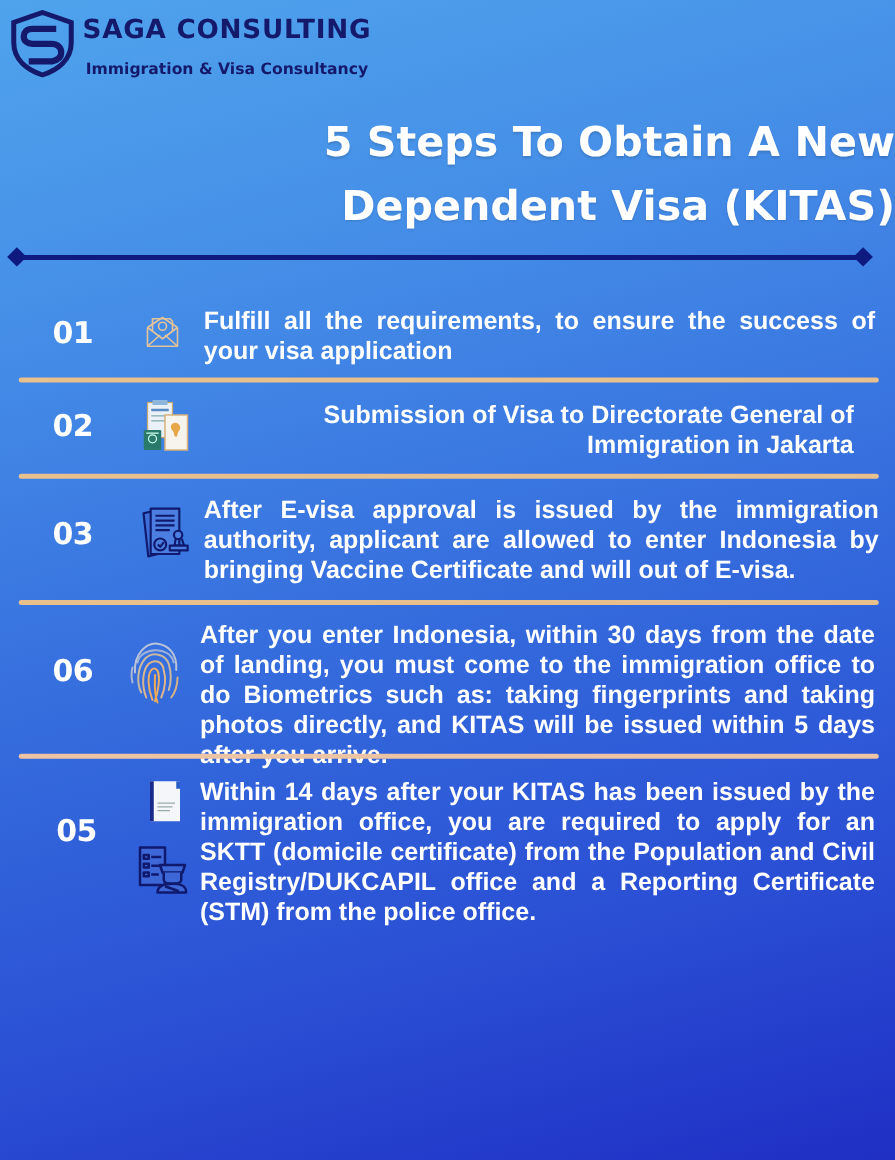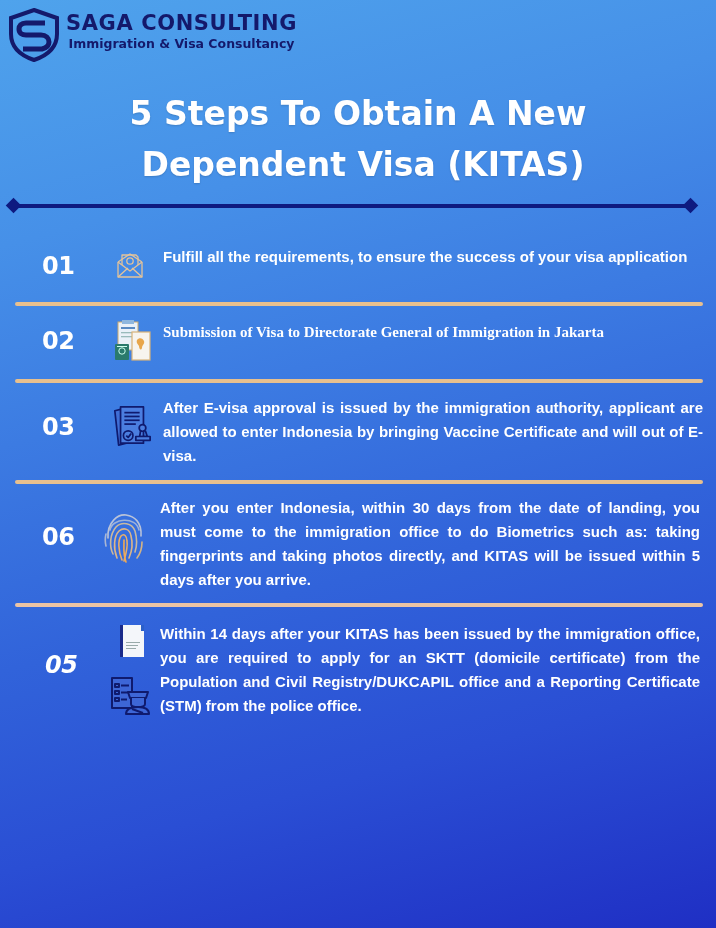--- a/index.html
+++ b/index.html
@@ -8,43 +8,43 @@
       font-family: "Liberation Sans", sans-serif;
     }
     .poster {
       position: relative; width: 716px; height: 928px;
       background: linear-gradient(165deg, #4fa3ec 0%, #4690e8 22%, #3c7be2 40%, #3163da 60%, #2a4ed4 78%, #1f2fc4 100%);
       overflow: hidden;
     }
     .logo { position: absolute; left: 8px; top: 8px; width: 52px; height: 54px; }
     .brand { position: absolute; left: 66px; top: 11px; color: #14196b; text-align: center; }
     .brand-name { font-family: "DejaVu Sans", sans-serif; font-weight: bold; font-size: 21px; letter-spacing: 0.6px; line-height: 24px; }
-    .brand-sub { font-family: "DejaVu Sans", sans-serif; font-weight: bold; font-size: 12.5px; line-height: 18px; margin-top: 0; }
+    .brand-sub { font-family: "DejaVu Sans", sans-serif; font-weight: bold; font-size: 12.5px; line-height: 18px; margin-top: 11px; }
     .title {
-      position: absolute; left: 0; top: 88px; width: 716px; text-align: center;
+      position: absolute; left: 0; top: 88px; width: 716px; text-align: right;
       color: #ffffff; font-family: "DejaVu Sans", sans-serif; font-weight: bold;
       font-size: 33px; line-height: 51px;
       text-shadow: 0 1px 2px rgba(0,0,0,0.15);
     }
     .title .l2 { display: block; padding-left: 10px; }
     .hr-top { position: absolute; left: 12px; top: 204px; width: 680px; height: 4px; background: #0e1a80; }
     .diamond { position: absolute; top: 200px; width: 11px; height: 11px; background: #0e1a80; transform: rotate(45deg); }
     .diamond.l { left: 8px; } .diamond.r { left: 685px; }
 
     .step { position: absolute; left: 0; width: 716px; }
     .num {
       position: absolute; color: #ffffff; font-family: "DejaVu Sans", sans-serif;
       font-weight: bold; font-size: 24px; line-height: 34px; letter-spacing: -0.5px;
     }
     .icon { position: absolute; }
     .text {
-      position: absolute; color: #ffffff; font-weight: bold; font-size: 15px;
+      position: absolute; color: #ffffff; font-weight: bold; font-size: 20px;
       line-height: 24px; text-align: justify;
     }
-    .text.left { text-align: left; font-family: Liberation Serif, serif; }
+    .text.left { text-align: right; }
     .sep { position: absolute; left: 15px; width: 688px; height: 4px; background: #e8c08e; border-radius: 2px; }
     .sep.pale { background: #ecc4a4; }
   </style>
 </head>
 <body>
 
 <div class="poster">
 
   <svg class="logo" viewBox="0 0 52 54">
     <path d="M26 2 L49 10 L49 26 C49 40 38 48 26 52 C14 48 3 40 3 26 L3 10 Z" fill="none" stroke="#14196b" stroke-width="4"></path>
@@ -132,21 +132,21 @@
         <path d="M20 30 C20 37 19 44 22 52" stroke="#f0a955"></path>
         <path d="M2 36 C1 32 1 28 2 24" stroke="#aab7d4"></path>
         <path d="M38 32 C38 38 36 44 33 48" stroke="#d2b386"></path>
       </g>
     </svg>
     <div class="text" style="left:160px; top:496px; width:540px;">After you enter Indonesia, within 30 days from the date of landing, you must come to the immigration office to do Biometrics such as: taking fingerprints and taking photos directly, and KITAS will be issued within 5 days after you arrive.</div>
   </div>
   <div class="sep pale" style="top:603px;"></div>
 
   <div class="step" style="top:0;">
-    <div class="num" style="left:45px; top:648px;font-style:italic;">05</div>
+    <div class="num" style="left:45px; top:648px;">05</div>
     <svg class="icon" viewBox="0 0 26 34" style="left:119px; top:624px; width:26px; height:34px;">
       <rect x="1" y="1" width="24" height="32" fill="#f4f6fa"></rect>
       <rect x="1" y="1" width="3" height="32" fill="#1a2a8a"></rect>
       <rect x="22" y="1" width="3" height="6" fill="#2a5fc8"></rect>
       <rect x="7" y="18" width="14" height="1" fill="#9aa"></rect>
       <rect x="7" y="21" width="12" height="1" fill="#9aa"></rect>
       <rect x="7" y="24" width="10" height="1" fill="#9aa"></rect>
     </svg>
     <svg class="icon" viewBox="0 0 40 40" style="left:110px; top:676px; width:40px; height:40px;">
       <g fill="none" stroke="#0f1a6e" stroke-width="2" stroke-linejoin="round">

